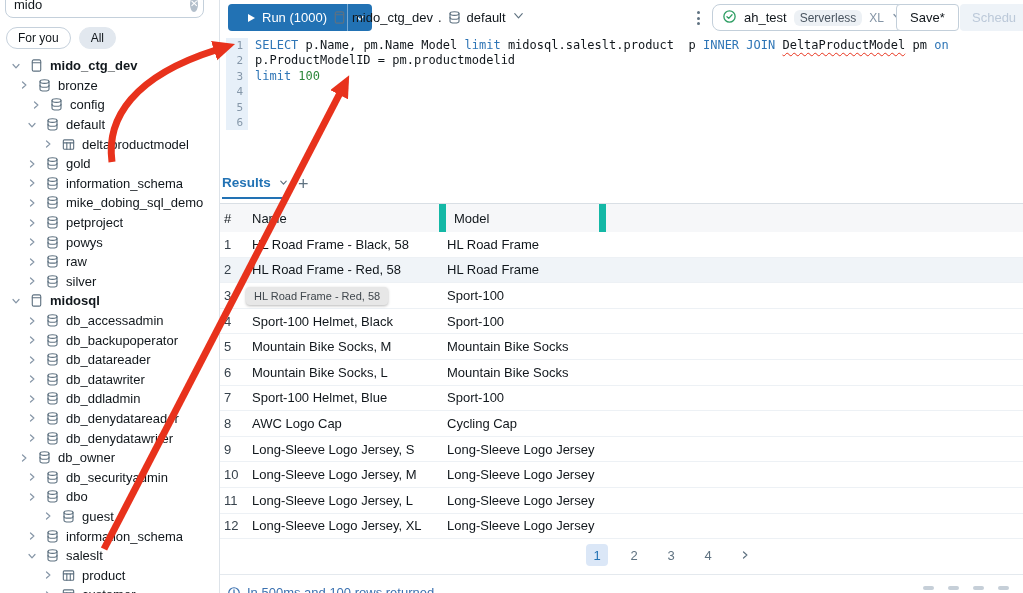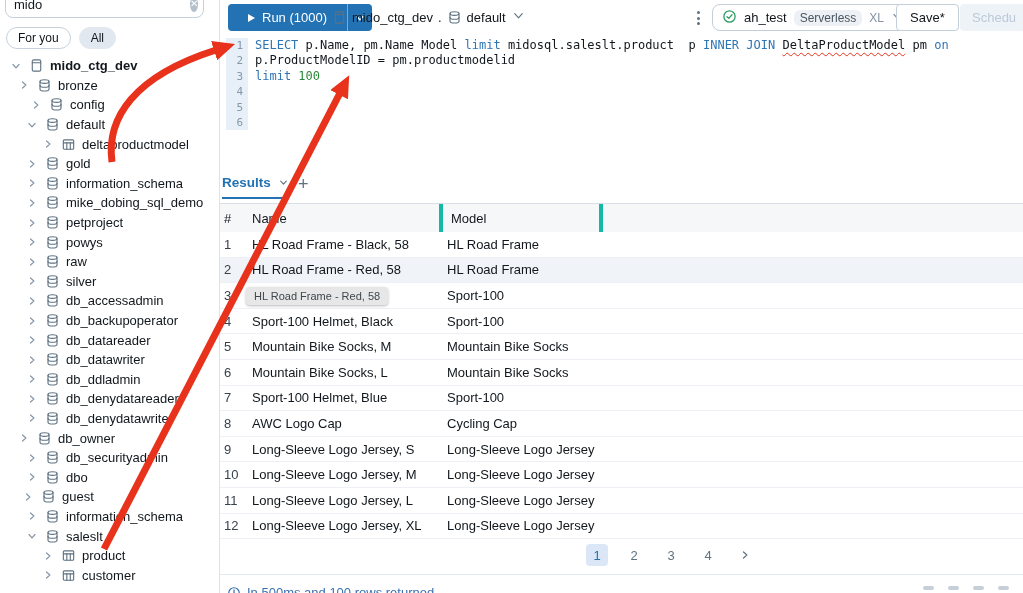--- a/index.html
+++ b/index.html
@@ -66,21 +66,21 @@
                font-weight:600;font-size:13.5px;padding-bottom:7px;border-bottom:2px solid #2272B4;cursor:pointer;}
   .results-tab svg{width:11px;height:11px;stroke:#5F7281;fill:none;stroke-width:1.6;stroke-linecap:round;stroke-linejoin:round;}
   .add-tab{position:absolute;left:78px;top:2px;color:#5F7281;font-size:18px;font-weight:400;cursor:pointer;}
   .rtable{position:absolute;top:203px;left:0;right:0;}
   .thead{height:28px;background:#F6F7F9;border-top:1px solid #D9DFE5;display:flex;align-items:center;
          font-size:13px;color:#11171C;}
   .c-num{width:20px;padding-left:4px;box-sizing:content-box;}
   .c-name{width:187px;padding-left:8px;}
   .c-model{width:160px;padding-left:8px;}
   .c-fill{flex:1;}
-  .thead .c-model,.thead .c-fill{border-left:4px solid #14b8a6;height:100%;display:flex;align-items:center;box-sizing:border-box;}
+  .thead .c-model,.thead .c-fill{border-left:7px solid #14b8a6;height:100%;display:flex;align-items:center;box-sizing:border-box;}
   .trow{height:25.6px;display:flex;align-items:center;border-bottom:1px solid #EDF1F5;font-size:13px;box-sizing:border-box;}
   .trow.hovered{background:#F0F4F8;}
   .trow .c-num{color:#37424C;}
   .tooltip{position:absolute;left:26px;top:84px;background:#E7E7E7;border-radius:4px;padding:3px 8px;
            font-size:11px;color:#3F464C;box-shadow:0 1px 3px rgba(0,0,0,.28);white-space:nowrap;z-index:30;}
   .pagination{position:absolute;top:544px;left:366px;display:flex;align-items:center;gap:15px;font-size:13px;}
   .page{min-width:22px;height:22px;display:flex;align-items:center;justify-content:center;color:#5F7281;cursor:pointer;}
   .page.active{background:#DBE7F7;color:#2272B4;border-radius:4px;}
   .page-next svg{width:12px;height:12px;stroke:#5F7281;fill:none;stroke-width:1.6;stroke-linecap:round;stroke-linejoin:round;}
   .hr{position:absolute;top:574px;left:0;right:0;border-top:1px solid #E4E9EE;}
@@ -279,20 +279,34 @@
           </span>
           <span class="ticon">
             <svg viewBox="0 0 16 16">
               <ellipse cx="8" cy="3.8" rx="4.8" ry="1.9"></ellipse>
               <path d="M3.2 3.8v4.1c0 1.05 2.15 1.9 4.8 1.9s4.8-.85 4.8-1.9V3.8"></path>
               <path d="M3.2 7.9V12c0 1.05 2.15 1.9 4.8 1.9s4.8-.85 4.8-1.9V7.9"></path>
             </svg>
           </span>
           <span class="lbl">silver</span>
         </div>
+        <div class="tree-row bold" style="padding-left: 8px;">
+          <span class="chev">
+            <svg viewBox="0 0 16 16">
+              <polyline points="4,6 8,10.5 12,6"></polyline>
+            </svg>
+          </span>
+          <span class="ticon">
+            <svg viewBox="0 0 16 16">
+              <rect x="3.5" y="2" width="9" height="12" rx="1.5"></rect>
+              <line x1="3.5" y1="5" x2="12.5" y2="5"></line>
+            </svg>
+          </span>
+          <span class="lbl">midosql</span>
+        </div>
         <div class="tree-row" style="padding-left: 24px;">
           <span class="chev">
             <svg viewBox="0 0 16 16">
               <polyline points="6,4 10.5,8 6,12"></polyline>
             </svg>
           </span>
           <span class="ticon">
             <svg viewBox="0 0 16 16">
               <ellipse cx="8" cy="3.8" rx="4.8" ry="1.9"></ellipse>
               <path d="M3.2 3.8v4.1c0 1.05 2.15 1.9 4.8 1.9s4.8-.85 4.8-1.9V3.8"></path>
@@ -429,21 +443,21 @@
           </span>
           <span class="ticon">
             <svg viewBox="0 0 16 16">
               <ellipse cx="8" cy="3.8" rx="4.8" ry="1.9"></ellipse>
               <path d="M3.2 3.8v4.1c0 1.05 2.15 1.9 4.8 1.9s4.8-.85 4.8-1.9V3.8"></path>
               <path d="M3.2 7.9V12c0 1.05 2.15 1.9 4.8 1.9s4.8-.85 4.8-1.9V7.9"></path>
             </svg>
           </span>
           <span class="lbl">dbo</span>
         </div>
-        <div class="tree-row" style="padding-left: 20px;">
+        <div class="tree-row" style="padding-left: 40px;">
           <span class="chev">
             <svg viewBox="0 0 16 16">
               <polyline points="6,4 10.5,8 6,12"></polyline>
             </svg>
           </span>
           <span class="ticon">
             <svg viewBox="0 0 16 16">
               <ellipse cx="8" cy="3.8" rx="4.8" ry="1.9"></ellipse>
               <path d="M3.2 3.8v4.1c0 1.05 2.15 1.9 4.8 1.9s4.8-.85 4.8-1.9V3.8"></path>
               <path d="M3.2 7.9V12c0 1.05 2.15 1.9 4.8 1.9s4.8-.85 4.8-1.9V7.9"></path>

